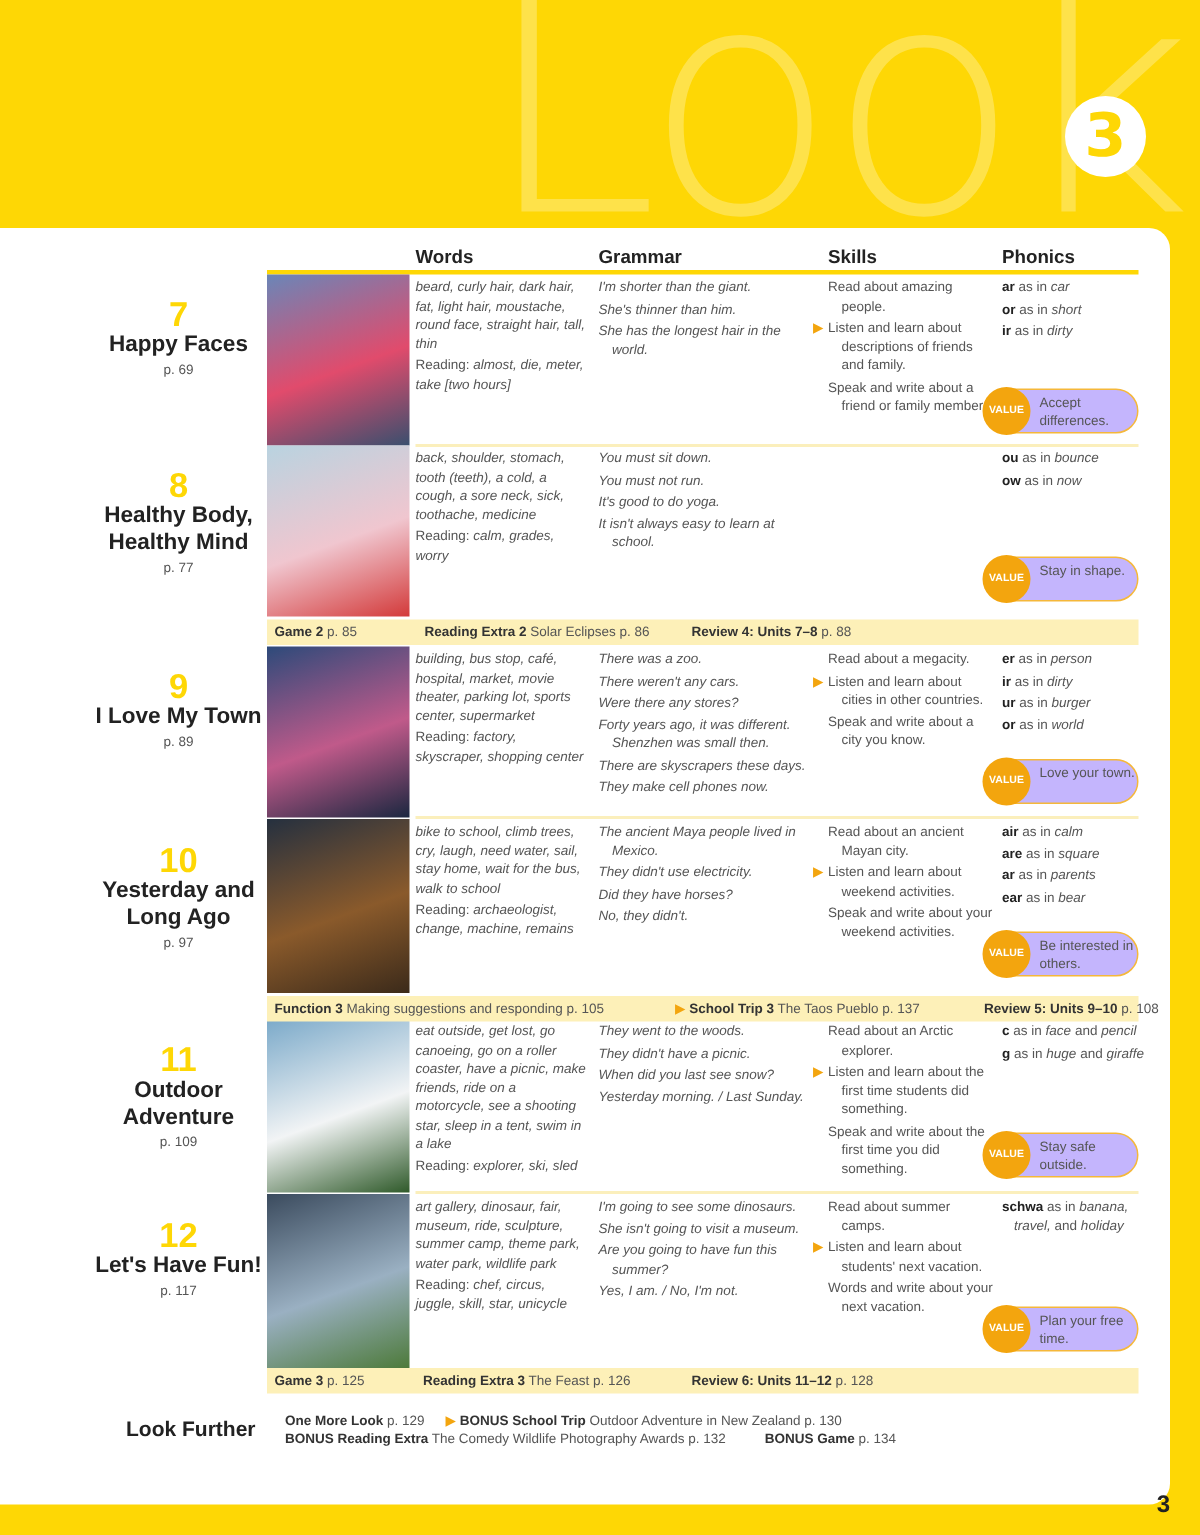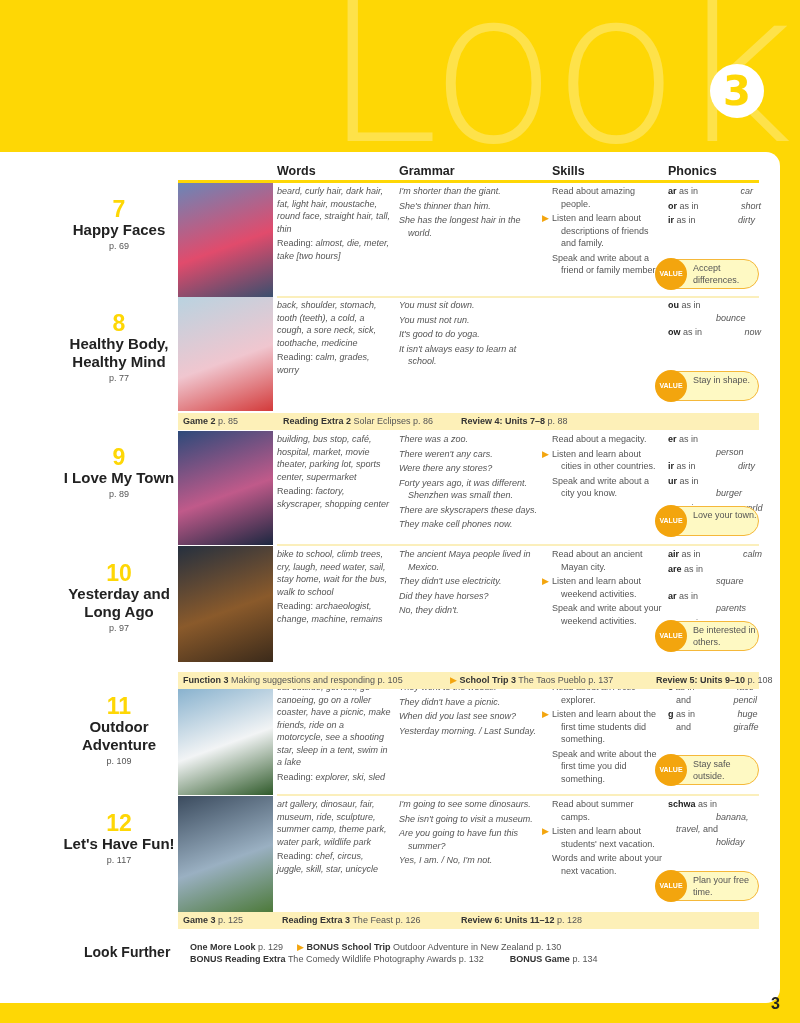--- a/index.html
+++ b/index.html
@@ -22,23 +22,23 @@
   .cell p { margin-bottom: 2px; }
   .words { left: 277px; width: 115px; font-style: italic; }
   .words .reading-label { font-style: normal; }
   .grammar { left: 399px; width: 145px; font-style: italic; }
   .grammar p { padding-left: 9px; text-indent: -9px; }
   .skills { left: 552px; width: 110px; }
   .skills p { padding-left: 9px; text-indent: -9px; }
   .skills .aud { color: #f3a50e; font-size: 9px; display: inline-block; text-indent: 0; margin-left: -10px; width: 10px; }
   .phonics { left: 668px; width: 95px; }
   .phonics b { color: #222; }
-  .phonics i { font-style: italic; margin-left: 40px; }
+  .phonics i { font-style: italic; }
   .phonics p { padding-left: 8px; text-indent: -8px; }
-  .value-box { position: absolute; left: 656px; width: 103px; height: 30px; border: 1.5px solid #f5b83a; border-radius: 15px; background: #fef9c3; }
+  .value-box { position: absolute; left: 656px; width: 103px; height: 30px; border: 1.5px solid #f5b83a; border-radius: 15px; background: #c4b5fd; }
   .value-dot { position: absolute; left: -2px; top: -2px; width: 32px; height: 32px; border-radius: 50%; background: #f3a50e; color: #fff; font-size: 7px; font-weight: bold; text-align: center; line-height: 32px; }
   .value-text { position: absolute; left: 36px; top: 2px; width: 64px; font-size: 9px; line-height: 12px; color: #555; }
   .row-rule { position: absolute; left: 277px; width: 482px; height: 2px; background: #fbefbc; }
   .band { position: absolute; left: 178px; width: 581px; height: 17px; background: #fdf0b8; font-size: 9px; line-height: 17px; color: #555; white-space: nowrap; }
   .band span.item { position: absolute; }
   .band b { color: #333; }
   .band .aud { color: #f3a50e; }
   .further { position: absolute; left: 0; top: 786px; width: 780px; }
   .further-title { position: absolute; left: 84px; top: 6px; font-size: 14px; font-weight: bold; color: #222; }
   .further-line { position: absolute; left: 190px; font-size: 9px; color: #555; white-space: nowrap; }
@@ -249,21 +249,21 @@
       <div class="value-box" style="top:75px">
       <div class="value-dot">VALUE</div>
       <div class="value-text">Plan your free time.</div>
     </div>
     </div>
     <div class="band" style="top: 261px;">
       <span class="item" style="left:5px"><b>Game 2</b> <span>p. 85</span></span>
       <span class="item" style="left:105px"><b>Reading Extra 2</b> <span>Solar Eclipses p. 86</span></span>
       <span class="item" style="left:283px"><b>Review 4: Units 7–8</b> <span>p. 88</span></span>
     </div>
-    <div class="band" style="top: 512px; margin-top: 8px;">
+    <div class="band" style="top: 512px;">
       <span class="item" style="left:5px"><b>Function 3</b> <span>Making suggestions and responding p. 105</span></span>
       <span class="item" style="left:272px"><span class="aud">▶</span> <b>School Trip 3</b> <span>The Taos Pueblo p. 137</span></span>
       <span class="item" style="left:478px"><b>Review 5: Units 9–10</b> <span>p. 108</span></span>
     </div>
     <div class="band" style="top: 760px;">
       <span class="item" style="left:5px"><b>Game 3</b> <span>p. 125</span></span>
       <span class="item" style="left:104px"><b>Reading Extra 3</b> <span>The Feast p. 126</span></span>
       <span class="item" style="left:283px"><b>Review 6: Units 11–12</b> <span>p. 128</span></span>
     </div>
     <div class="further">

